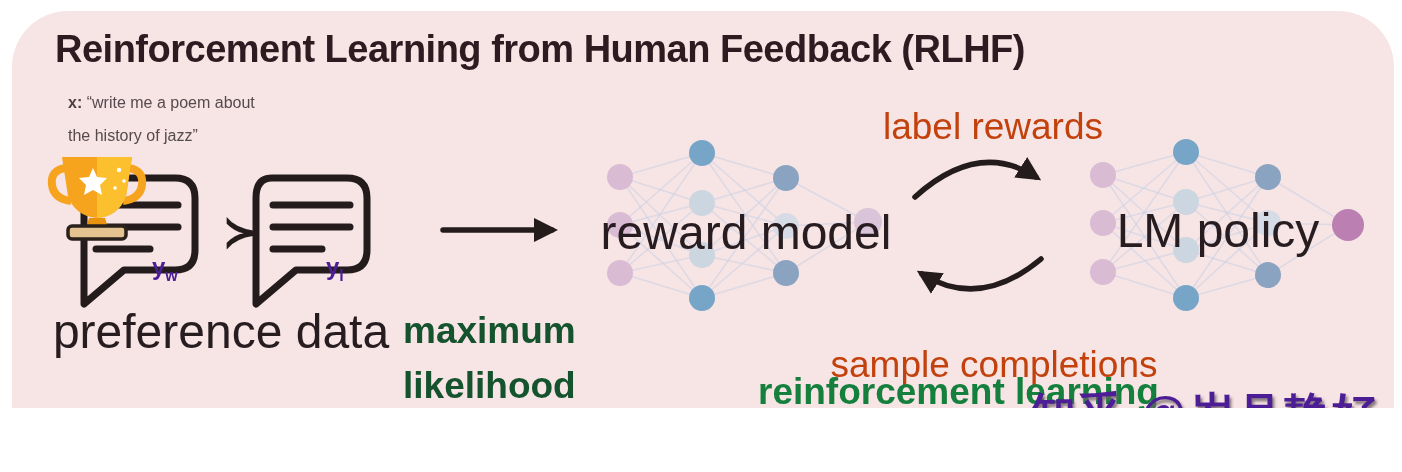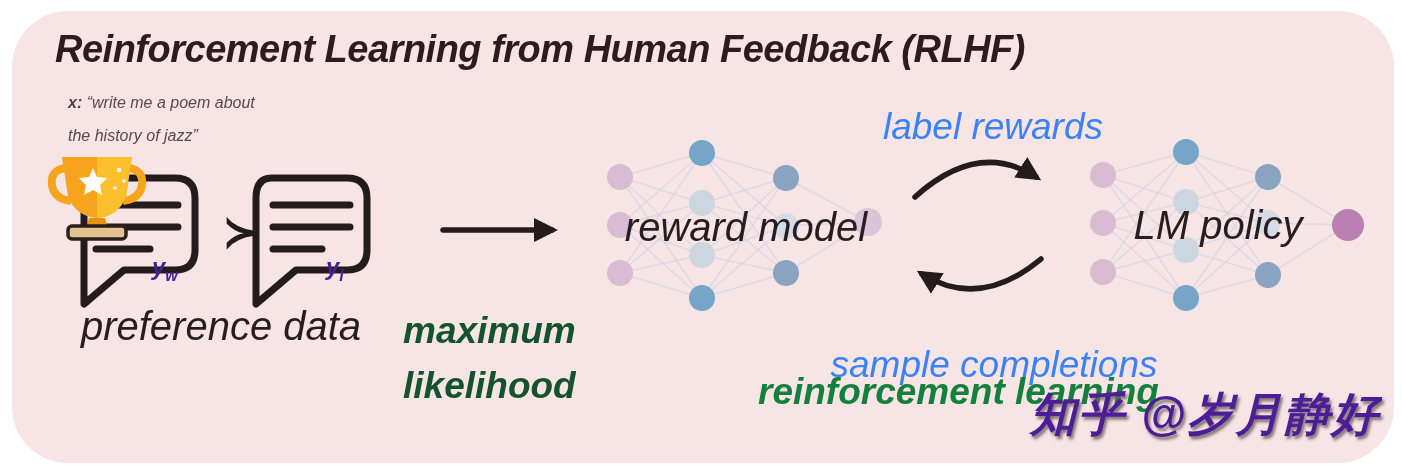--- a/index.html
+++ b/index.html
@@ -1,36 +1,35 @@
 <!DOCTYPE html>
 <html><head>
 <meta charset="utf-8">
 <style>
   html,body{margin:0;padding:0;background:#ffffff;}
   #stage{
-    position:relative;width:1402px;height:472px;overflow:hidden;
+    position:relative;width:1402px;height:408px;overflow:hidden;
     font-family:"Liberation Sans","DejaVu Sans",sans-serif;
     background:#ffffff;
-    font-style:italic;
   }
   #panel{
     position:absolute;left:12px;top:11px;width:1382px;height:452px;
     background:#f7e4e4;border-radius:56px;
   }
   .abs{position:absolute;}
   .ctr{transform:translateX(-50%);white-space:nowrap;}
   #title{
     left:55px;top:28px;font-size:38px;font-weight:700;color:#2d1b21;
     letter-spacing:-0.5px;white-space:nowrap;
   }
   #prompt{left:68px;top:86px;color:#554a4e;font-size:16px;line-height:33px;}
   #prompt .xbold{font-weight:700;color:#4a3f44;}
   #prompt .line2{}
-  .diagram-label{color:#3b82f6;font-size:37px;}
-  .big-label{color:#271c20;font-size:40px;}
+  .diagram-label{color:#c2410c;font-size:37px;}
+  .big-label{color:#271c20;font-size:48px;}
   #pref-caption{left:221px;top:304px;}
   #reward-label{left:746px;top:205px;}
   #policy-label{left:1218px;top:203px;}
   #label-rewards{left:993px;top:106px;}
   #sample-completions{left:994px;top:308px;margin-top:36px;}
   #ml-label{left:403px;top:303px;font-size:37px;font-weight:700;color:#14532d;line-height:55px;}
   #rl-label{left:758px;top:371px;font-size:37px;font-weight:700;color:#15803d;white-space:nowrap;}
   #succeeds{left:222px;top:206px;font-size:44px;font-weight:700;color:#241c1c;}
   .bubble-tag{color:#4c1d95;font-size:24px;font-weight:700;white-space:nowrap;margin-top:20px;}
   .bubble-tag sub{font-size:16px;font-weight:700;}

